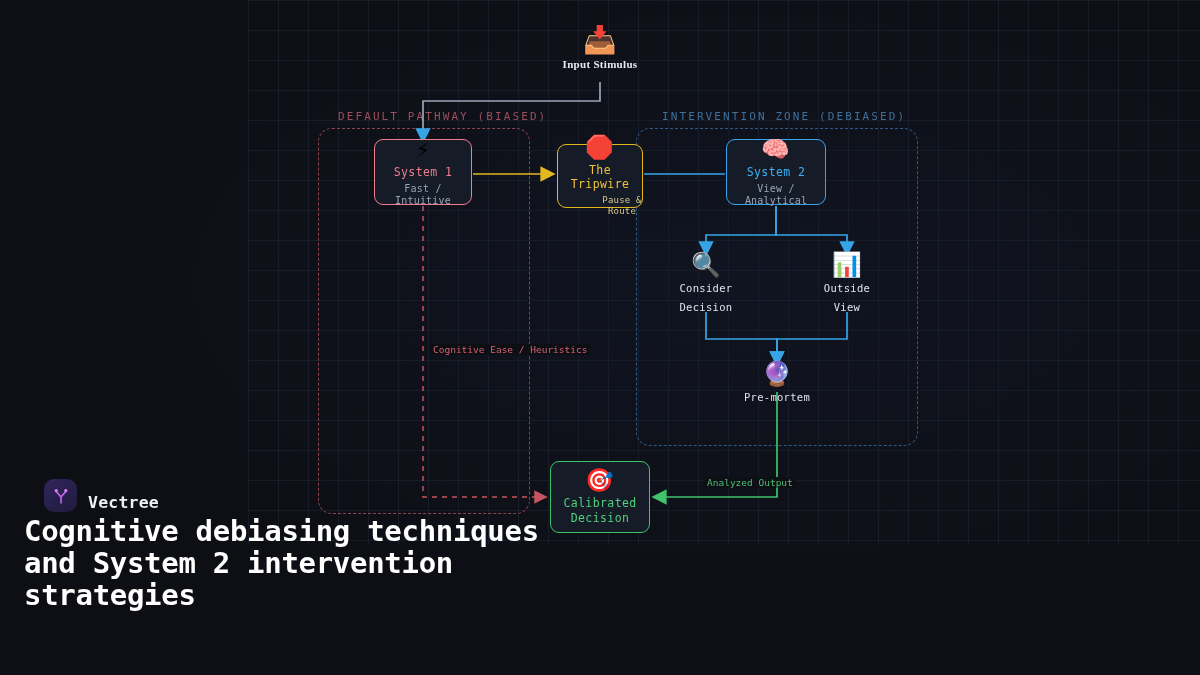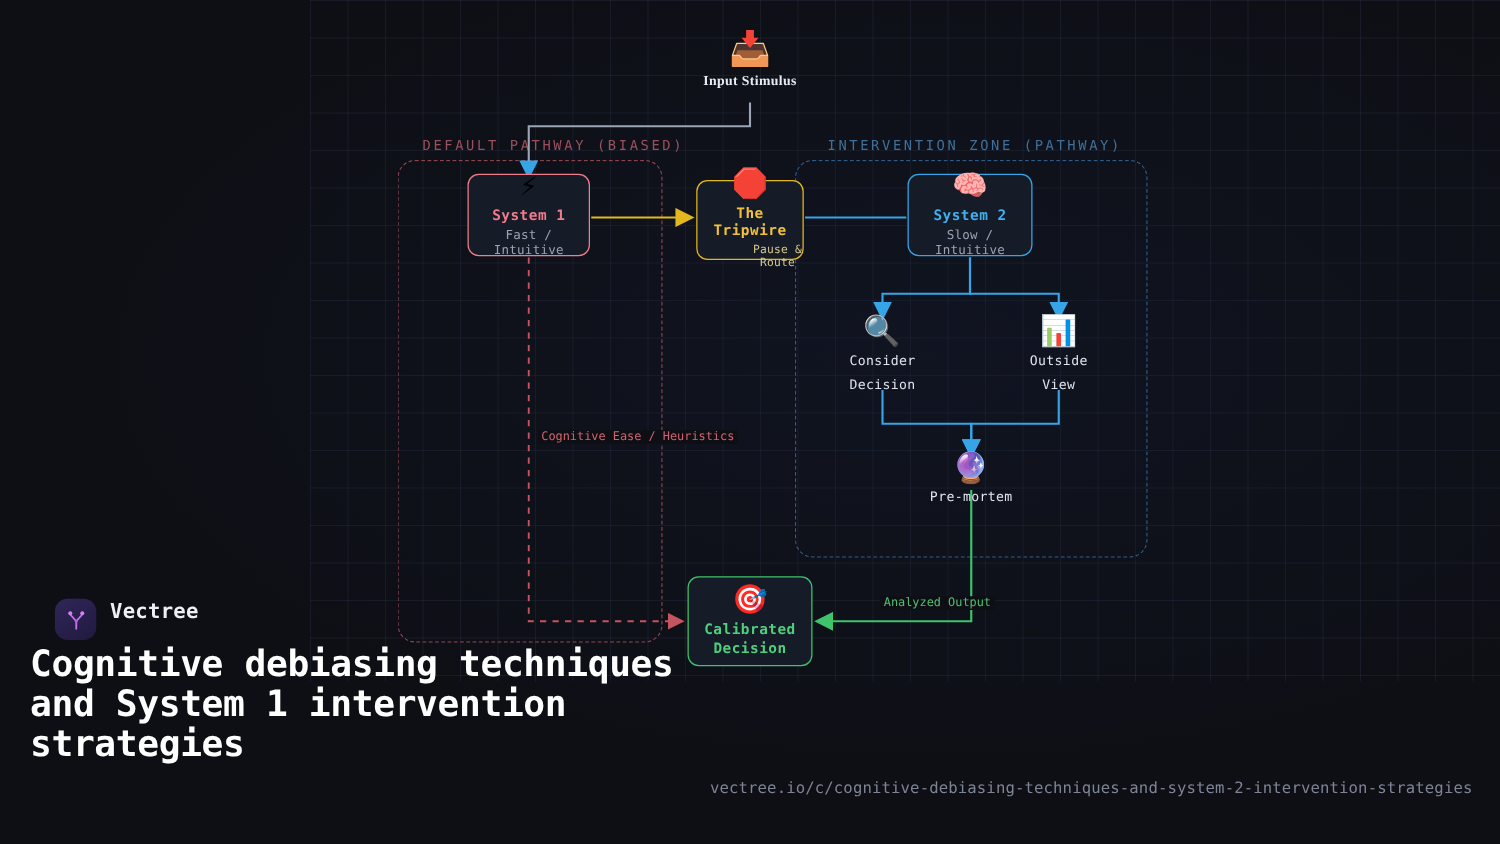--- a/index.html
+++ b/index.html
@@ -55,21 +55,21 @@
     position: absolute;
     border-radius: 9px;
     background: #161b28;
     display: flex;
     flex-direction: column;
     align-items: center;
     justify-content: center;
     text-align: center;
   }
   .node .emoji { font-size: 23px; line-height: 1; margin-bottom: 4px; }
-  .node .ttl { font-size: 11.5px; font-weight: bold; letter-spacing: 0.4px; }
+  .node .ttl { font-size: 11.5px; font-weight: normal; letter-spacing: 0.4px; }
   .node .sub { font-size: 10px; color: #9aa3b5; margin-top: 4px; letter-spacing: 0.2px; line-height: 1.18; }
 
   #node-sys1 { left: 374px; top: 139px; width: 98px; height: 66px; border: 1.6px solid #ef7d8a; }
   #node-sys1 .ttl { color: #f07d8c; }
 
   #node-trip { left: 557px; top: 144px; width: 86px; height: 64px; border: 1.6px solid #e3b81f; background:#161b28; }
   #node-trip .ttl { color: #f2c03a; }
   #node-trip .sub { color: #d7c98b; font-size: 9px; margin-left: 44px; }
 
   #node-sys2 { left: 726px; top: 139px; width: 100px; height: 66px; border: 1.6px solid #36a5e8; }
@@ -89,21 +89,21 @@
   #node-opp    { left: 661px; top: 253px; width: 90px; }
   #node-out    { left: 802px; top: 253px; width: 90px; }
   #node-pre    { left: 732px; top: 362px; width: 90px; }
 
   
   .edge-label { position: absolute; font-size: 9.5px; white-space: nowrap; background:#0e0f15; padding: 0 3px; }
   #el-heur { left: 430px; top: 344px; color: #d4616f; }
   #el-out  { left: 704px; top: 477px; color: #4fbf74; }
 
   
-  #brand { position: absolute; left: 24px; top: 479px; display: flex; align-items: flex-start; gap: 11px; padding-left: 20px; }
+  #brand { position: absolute; left: 24px; top: 479px; display: flex; align-items: flex-end; gap: 11px; padding-left: 20px; }
   #brand-logo {
     width: 33px; height: 33px; border-radius: 10px;
     background: linear-gradient(145deg,#30265a,#201a3e);
     display:flex; align-items:center; justify-content:center;
   }
   #brand-name { font-size: 16.5px; font-weight: bold; color: #eef0f6; letter-spacing: .2px; }
 
   #title {
     position: absolute; left: 24px; top: 516px; width: 520px;
     font-size: 29px; font-weight: bold; color: #ffffff;
@@ -119,21 +119,21 @@
 
 <div id="stage">
 
   <div id="grid"></div>
   <div id="vignette"></div>
 
   <div class="zone" id="zone-biased"></div>
   <div class="zone-label" id="label-biased">DEFAULT PATHWAY (BIASED)</div>
 
   <div class="zone" id="zone-debiased"></div>
-  <div class="zone-label" id="label-debiased">INTERVENTION ZONE (PATHWAY)</div>
+  <div class="zone-label" id="label-debiased">INTERVENTION ZONE (DEBIASED)</div>
 
   <svg id="wires">
     <defs>
       <marker id="ah-blue" markerWidth="9" markerHeight="9" refX="4.5" refY="4.5" orient="auto">
         <path d="M0,0 L9,4.5 L0,9 z" fill="#36a5e8"></path>
       </marker>
       <marker id="ah-yellow" markerWidth="9" markerHeight="9" refX="4.5" refY="4.5" orient="auto">
         <path d="M0,0 L9,4.5 L0,9 z" fill="#e3b81f"></path>
       </marker>
       <marker id="ah-red" markerWidth="9" markerHeight="9" refX="4.5" refY="4.5" orient="auto">
@@ -188,21 +188,21 @@
 
   <div class="node" id="node-trip">
     <span class="emoji">🛑</span>
     <span class="ttl">The Tripwire</span>
     <span class="sub">Pause &amp; Route</span>
   </div>
 
   <div class="node" id="node-sys2">
     <span class="emoji">🧠</span>
     <span class="ttl">System 2</span>
-    <span class="sub">Slow / Intuitive</span>
+    <span class="sub">View / Analytical</span>
   </div>
 
   <div class="inode" id="node-opp">
     <span class="emoji">🔍</span>
     <span class="cap">
       <span>Consider</span><br>
       <span>Decision</span>
     </span>
   </div>
 
@@ -239,16 +239,15 @@
           <path d="M10,11 L14.8,5.6"></path>
         </g>
         <circle cx="5.2" cy="4.6" r="1.6" fill="#e07ff5"></circle>
         <circle cx="14.8" cy="4.6" r="1.6" fill="#e07ff5"></circle>
         <circle cx="10" cy="10.8" r="1.3" fill="#b45de0"></circle>
       </svg>
     </div>
     <div id="brand-name">Vectree</div>
   </div>
 
-  <div id="title">Cognitive debiasing techniques and System 1 intervention strategies</div>
-  <div id="url">vectree.io/c/cognitive-debiasing-techniques-and-system-2-intervention-strategies</div>
+  <div id="title">Cognitive debiasing techniques and System 2 intervention strategies</div>
 
 </div>
 
 </body></html>

